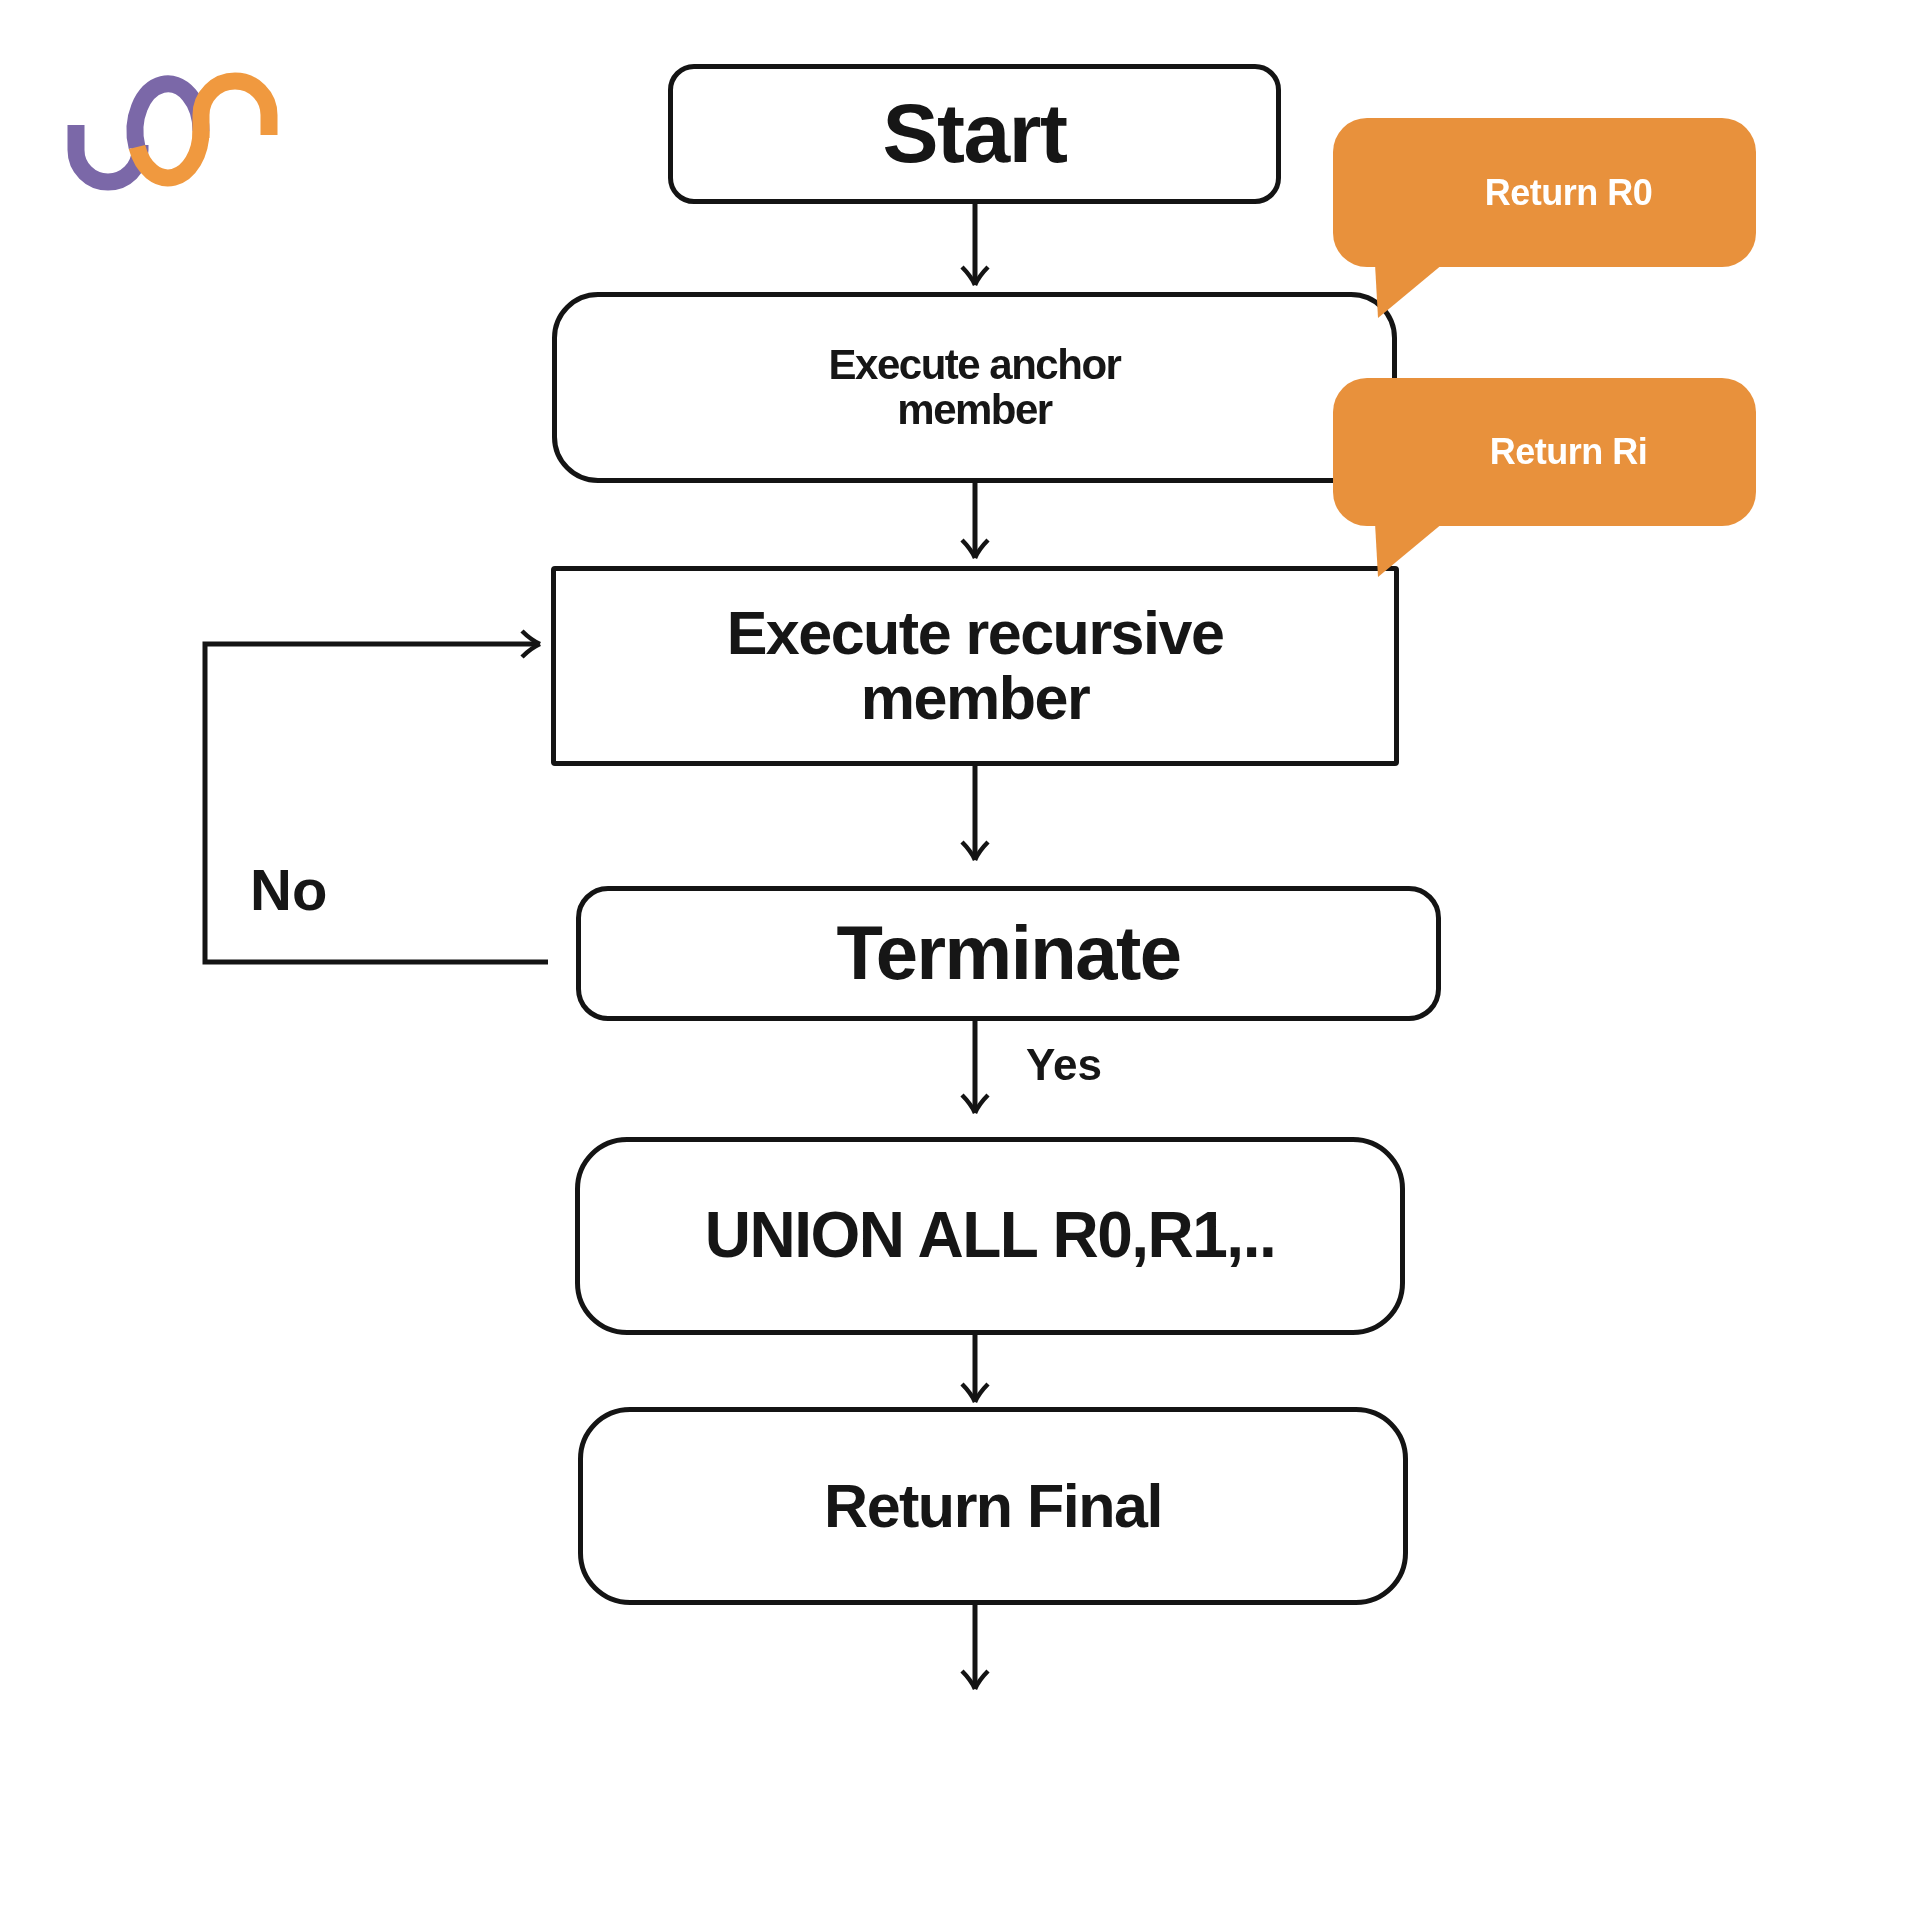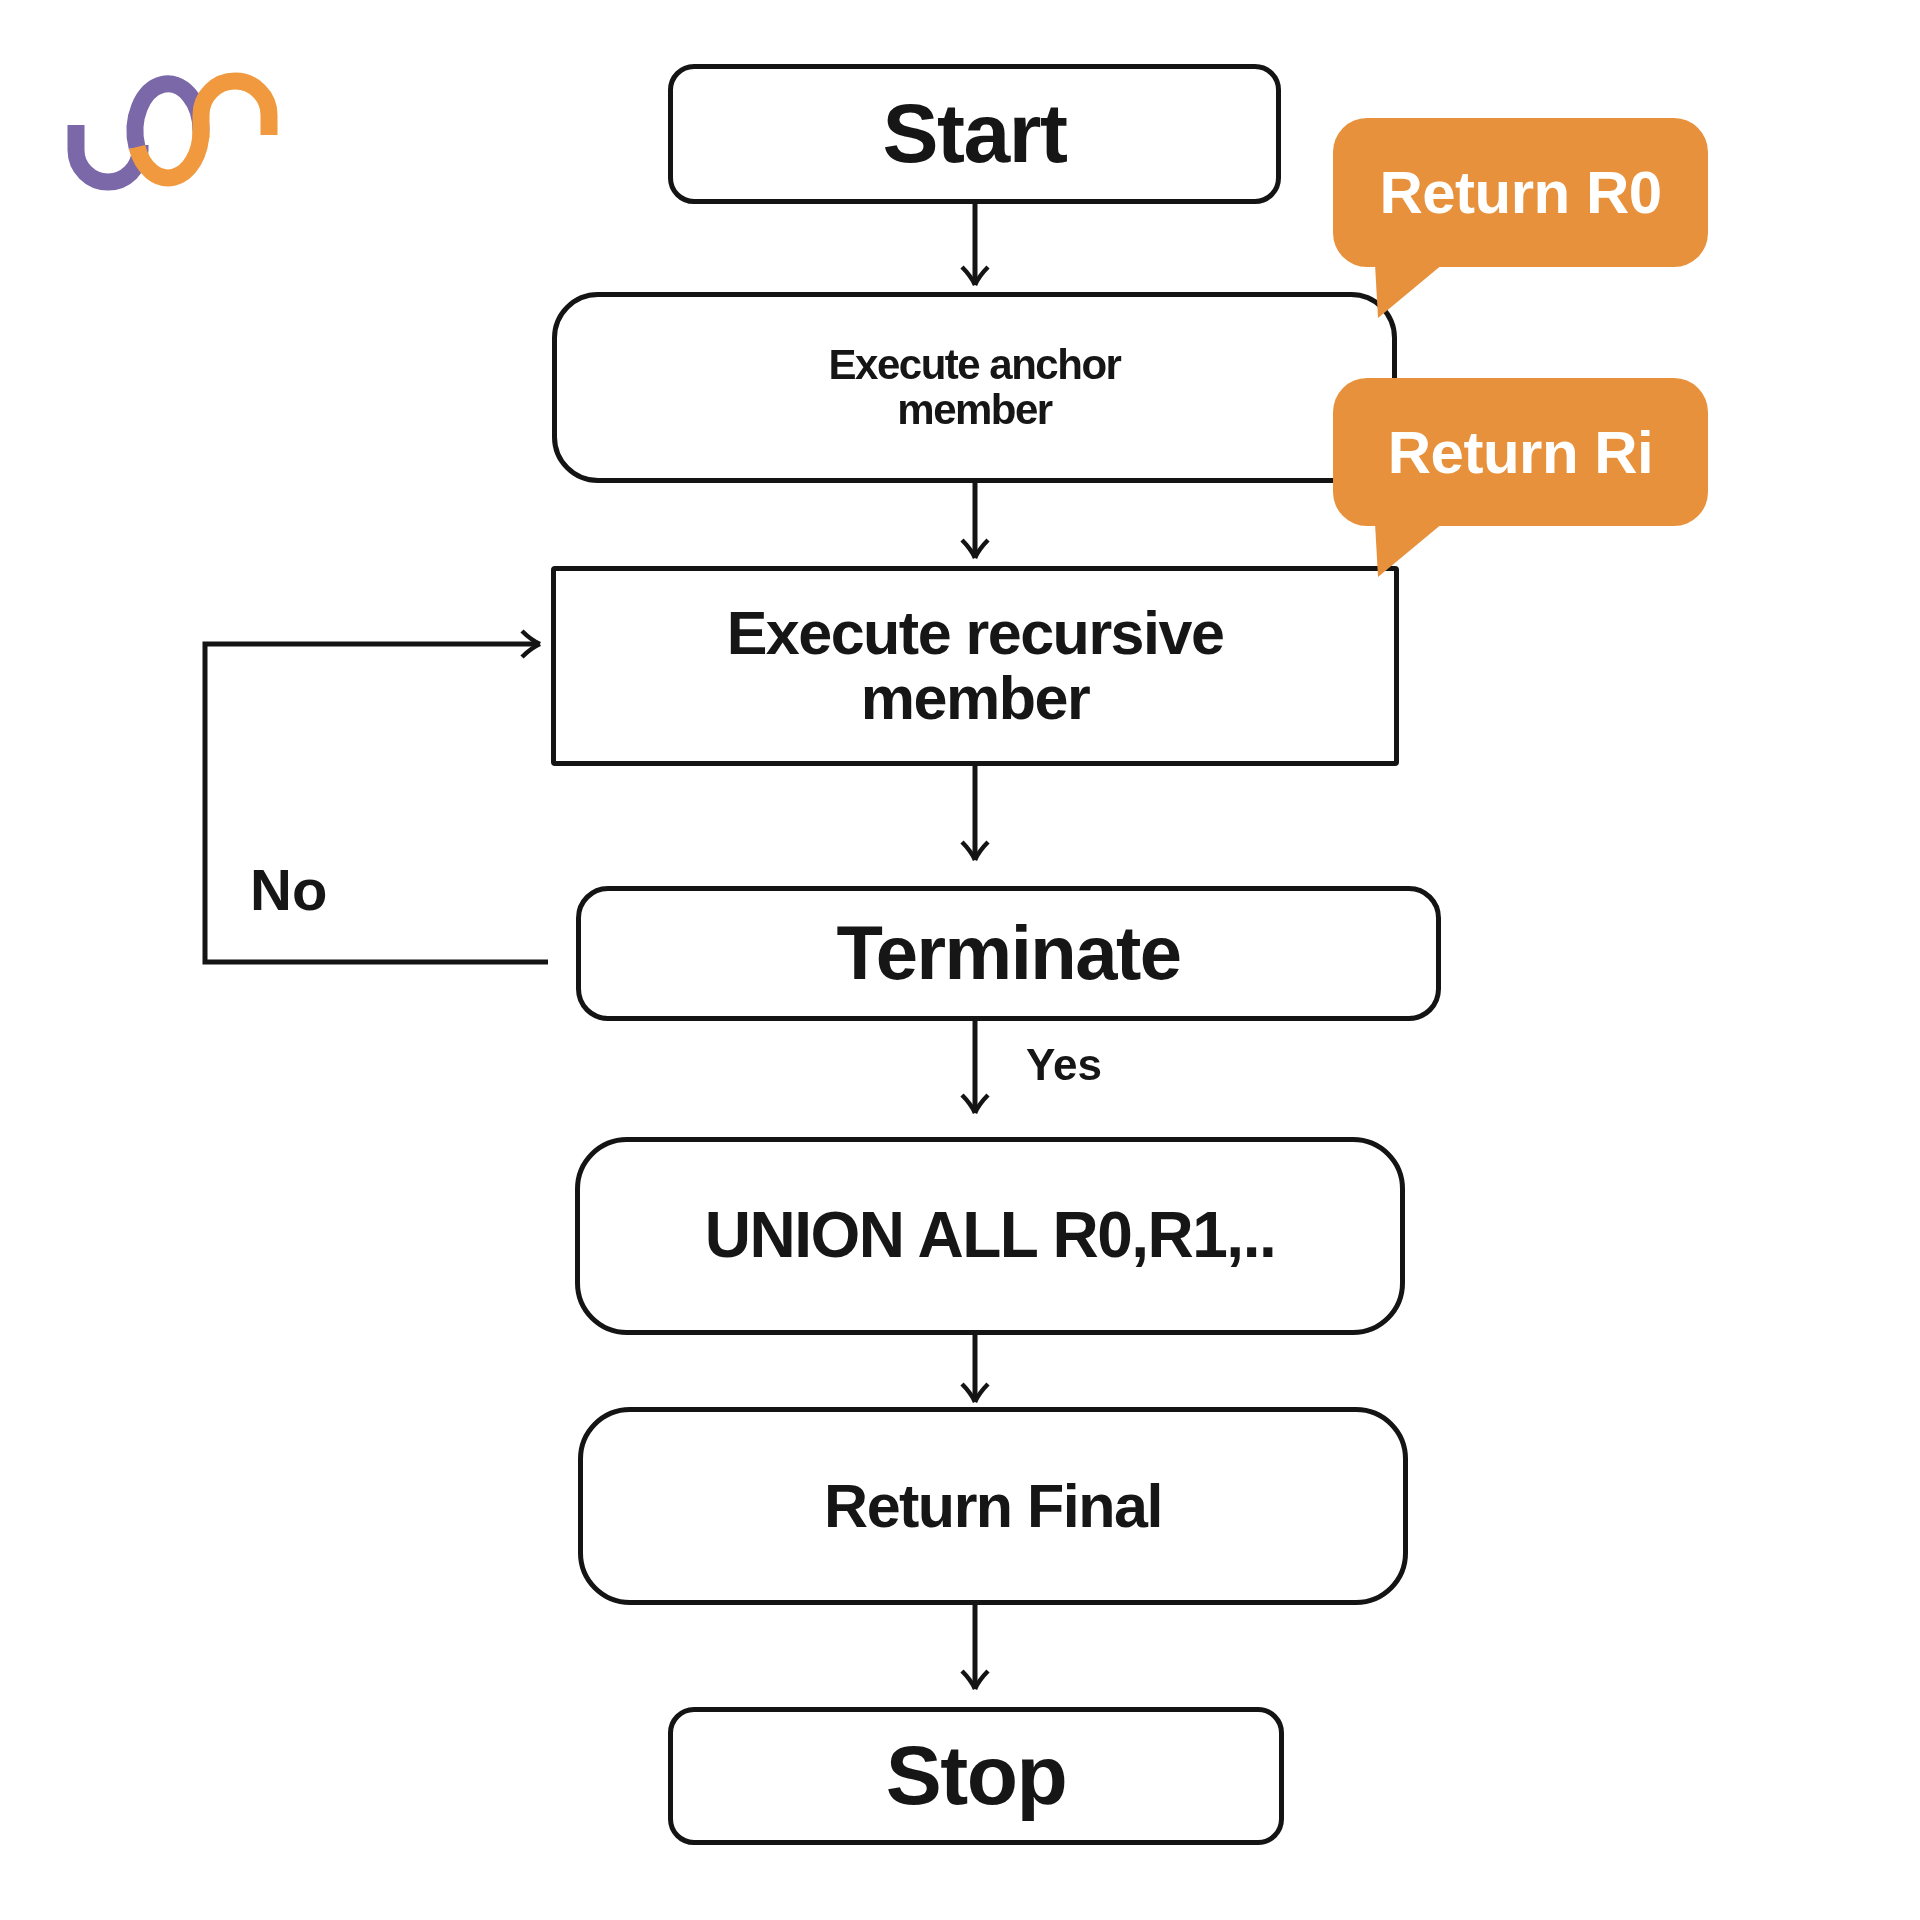--- a/index.html
+++ b/index.html
@@ -31,21 +31,21 @@
   #node-anchor    {left:552px;top:292px; width:845px;height:191px;border-radius:46px;font-size:42px;}
   #node-recursive {left:551px;top:566px; width:848px;height:200px;border-radius:4px;font-size:61px;}
   #node-terminate {left:545px;top:886px; width:865px;height:135px;border-radius:32px;font-size:76px;margin-left:31px;}
   #node-union     {left:575px;top:1137px;width:830px;height:198px;border-radius:52px;font-size:64px;}
   #node-final     {left:578px;top:1407px;width:830px;height:198px;border-radius:52px;font-size:61px;}
   #node-stop      {left:668px;top:1707px;width:616px;height:138px;border-radius:26px;font-size:84px;}
 
   .callout{
     position:absolute;width:375px;background:var(--accent);color:#ffffff;
     display:flex;align-items:center;justify-content:center;
-    font-weight:700;font-size:60px;letter-spacing:-0.5px;border-radius:34px;z-index:3;
+    font-weight:700;font-size:36px;letter-spacing:-0.5px;border-radius:34px;z-index:3;padding-left:48px;
   }
   #callout-r0{left:1333px;top:118px;height:149px;}
   #callout-ri{left:1333px;top:378px;height:148px;}
   .callout svg.tail{position:absolute;left:30px;top:100%;margin-top:-3px;width:120px;height:60px;overflow:visible;}
   .callout svg.tail path{fill:var(--accent);}
 
   .edge-label{position:absolute;color:var(--text);font-weight:700;z-index:2;}
   #label-no {left:250px; top:856px; font-size:58px;}
   #label-yes{left:1026px;top:1040px;font-size:44px;}
 </style>
@@ -108,23 +108,20 @@
   </div>
 
   <div class="node" id="node-union">
     <span class="ln">UNION ALL R0,R1,..</span>
   </div>
 
   <div class="node" id="node-final">
     <span class="ln">Return Final</span>
   </div>
 
-  <div class="node" id="node-stop">
-    <span class="ln">Stop</span>
-  </div>
 
   <div class="callout" id="callout-r0">
     <span>Return R0</span>
     <svg class="tail" viewBox="0 0 120 60">
       <path d="M12,0 L80,0 L15,54 Z"></path>
     </svg>
   </div>
 
   <div class="callout" id="callout-ri">
     <span>Return Ri</span>

